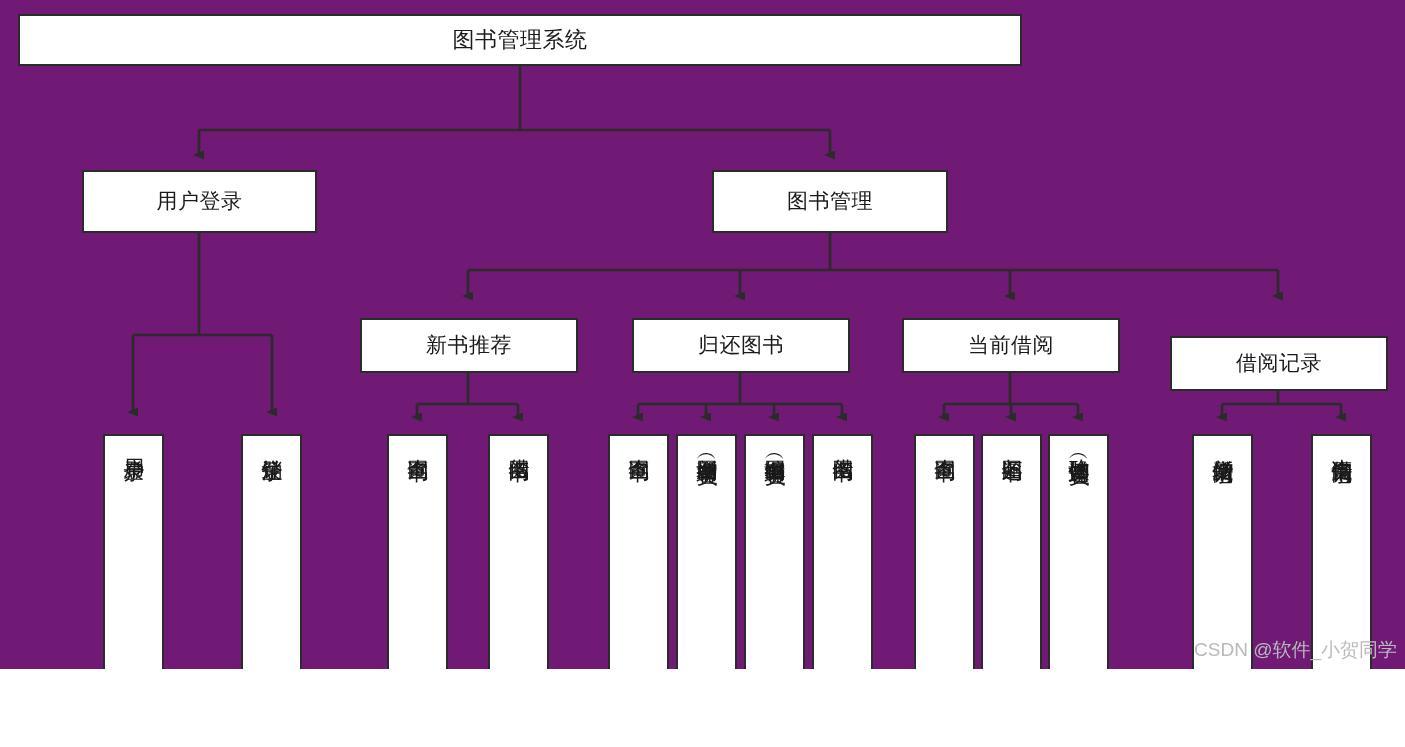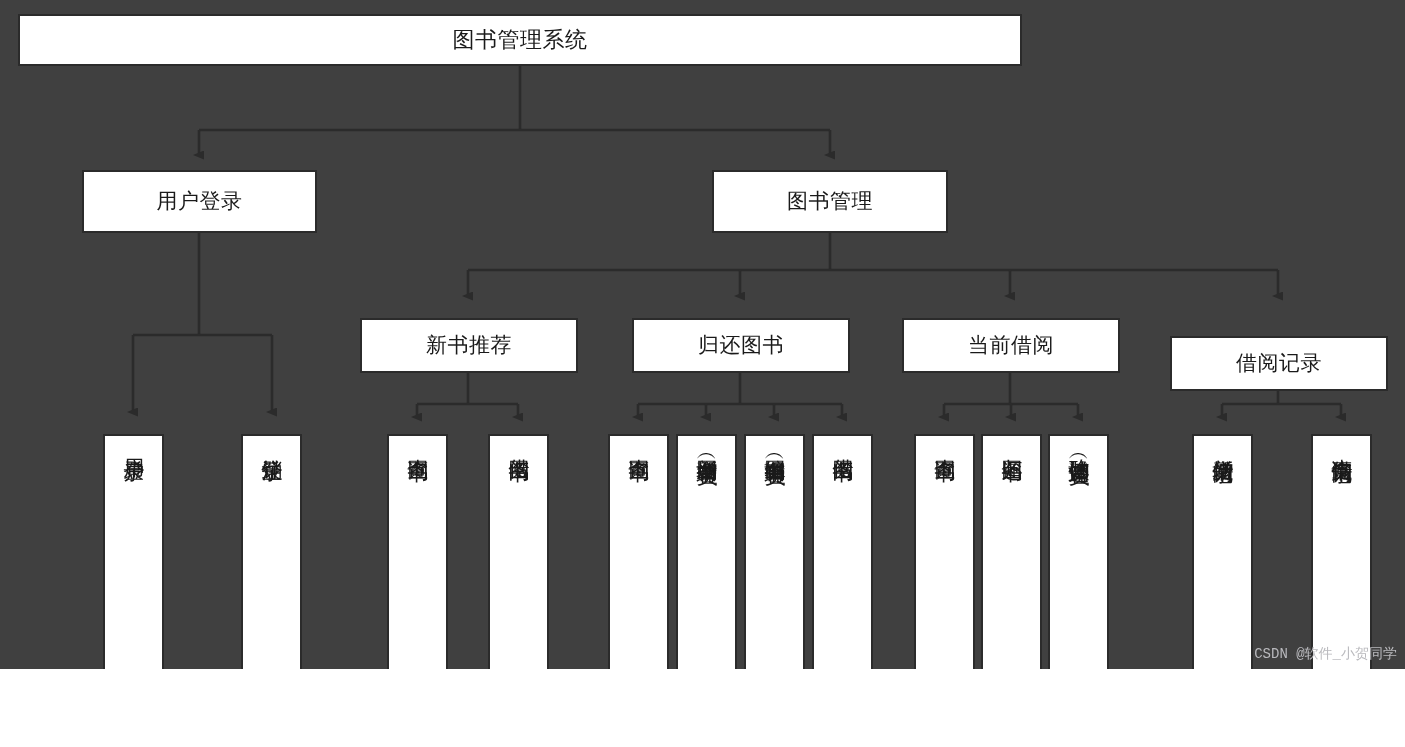--- a/index.html
+++ b/index.html
@@ -5,21 +5,21 @@
 <style>
   html,body{margin:0;padding:0;}
   body{
     background:#ffffff;
     font-family:"DejaVu Sans","Liberation Sans",sans-serif;
   }
   #canvas{
     position:relative;
     width:1405px;
     height:669px;
-    background:#404040;
+    background:#701a75;
     overflow:hidden;
   }
   svg#wires{
     position:absolute;
     left:0; top:0;
     width:1405px; height:747px;
     pointer-events:none;
   }
   .node{
     position:absolute;
@@ -53,23 +53,23 @@
     text-orientation:upright;
     font-size:21px;
     line-height:1.0;
     letter-spacing:1px;
     white-space:nowrap;
   }
   .watermark{
     position:absolute;
     right:8px;
     bottom:6px;
-    font-size:14px;
+    font-size:19px;
     color:#b9b9bd;
-    font-family:Liberation Mono, monospace;
+    font-family:Liberation Sans, sans-serif;
     white-space:nowrap;
     user-select:none;
   }
 </style>
 </head>
 <body>
 
 <div id="canvas">
 
   <svg id="wires" viewBox="0 0 1405 747">

